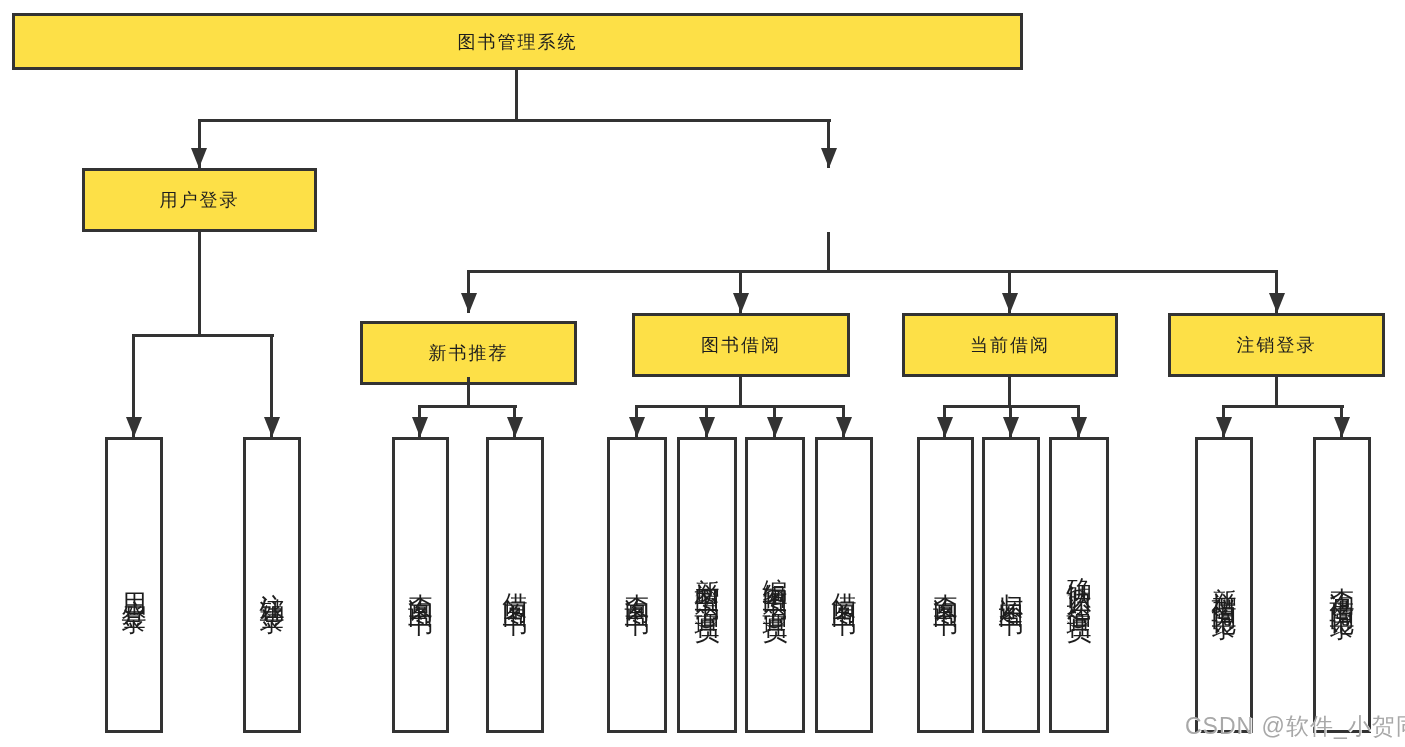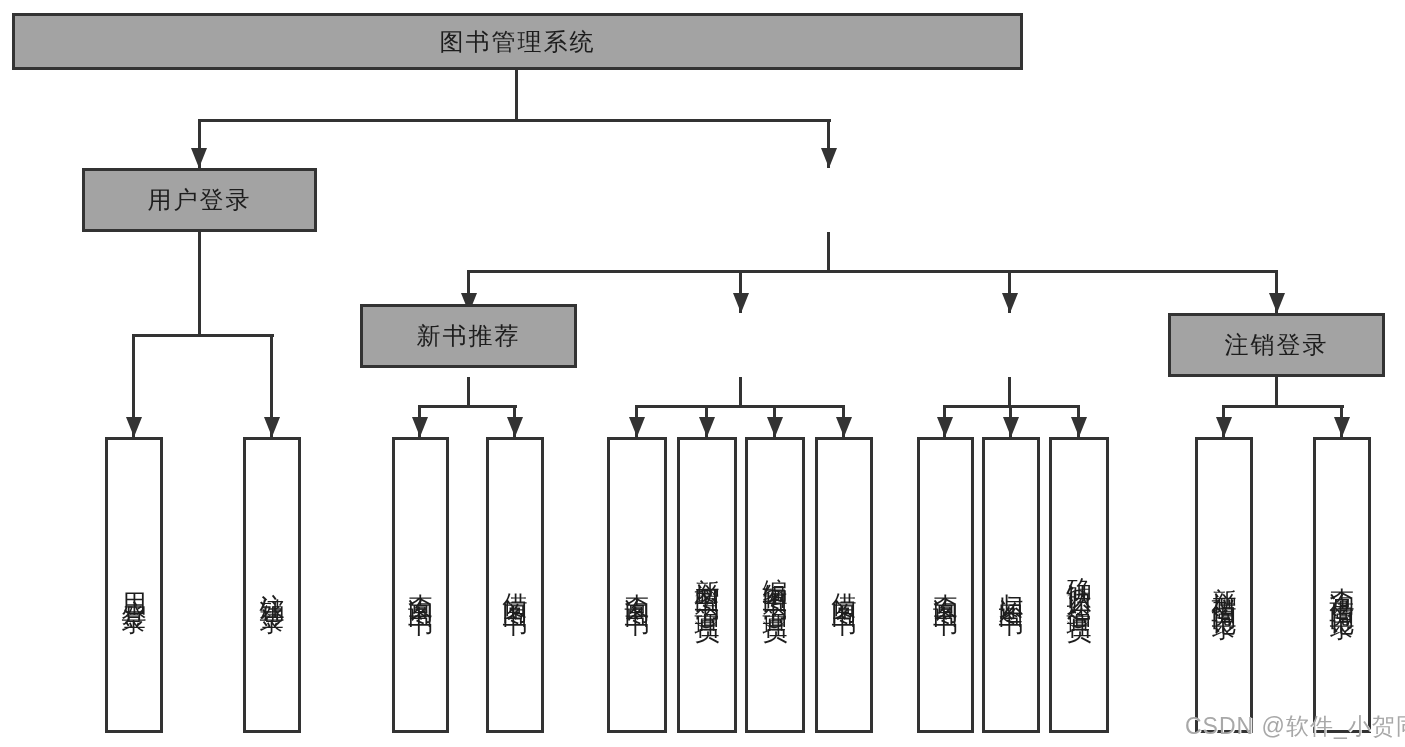--- a/index.html
+++ b/index.html
@@ -8,25 +8,25 @@
     width: 1405px;
     height: 747px;
     background: #ffffff;
     font-family: "Liberation Sans", sans-serif;
     overflow: hidden;
   }
   .node {
     position: absolute;
     box-sizing: border-box;
     border: 3px solid #333333;
-    background: #a3a3a3;
+    background: #fde047;
     display: flex;
     align-items: center;
     justify-content: center;
-    font-size: 24px;
+    font-size: 18px;
     letter-spacing: 2px;
     color: #1d1d1d;
     white-space: nowrap;
   }
   .vnode {
     position: absolute;
     box-sizing: border-box;
     border: 3px solid #333333;
     background: #ffffff;
     display: flex;
@@ -94,21 +94,23 @@
   <div class="hline" style="left:467px; top:270px; width:811px; height:3px;"></div>
   <div class="vline" style="left:467px; top:270px; width:3px; height:43px;"></div>
   <div class="arrow" style="left:461px; top:293px;"></div>
   <div class="vline" style="left:739px; top:270px; width:3px; height:43px;"></div>
   <div class="arrow" style="left:733px; top:293px;"></div>
   <div class="vline" style="left:1008px; top:270px; width:3px; height:43px;"></div>
   <div class="arrow" style="left:1002px; top:293px;"></div>
   <div class="vline" style="left:1275px; top:270px; width:3px; height:43px;"></div>
   <div class="arrow" style="left:1269px; top:293px;"></div>
 
-  <div class="node" style="left:360px; top:304px; width:217px; height:64px;font-family:Liberation Serif, serif;">新书推荐</div>
+  <div class="node" style="left:360px; top:321px; width:217px; height:64px;font-family:Liberation Serif, serif;">新书推荐</div>
+  <div class="node" style="left:632px; top:313px; width:218px; height:64px;">图书借阅</div>
+  <div class="node" style="left:902px; top:313px; width:216px; height:64px;">当前借阅</div>
   <div class="node" style="left:1168px; top:313px; width:217px; height:64px;">注销登录</div>
 
   <div class="vline" style="left:467px; top:377px; width:3px; height:30px;"></div>
   <div class="hline" style="left:418px; top:405px; width:99px; height:3px;"></div>
   <div class="vline" style="left:418px; top:405px; width:3px; height:32px;"></div>
   <div class="arrow" style="left:412px; top:417px;"></div>
   <div class="vline" style="left:513px; top:405px; width:3px; height:32px;"></div>
   <div class="arrow" style="left:507px; top:417px;"></div>
 
   <div class="vline" style="left:739px; top:377px; width:3px; height:30px;"></div>

